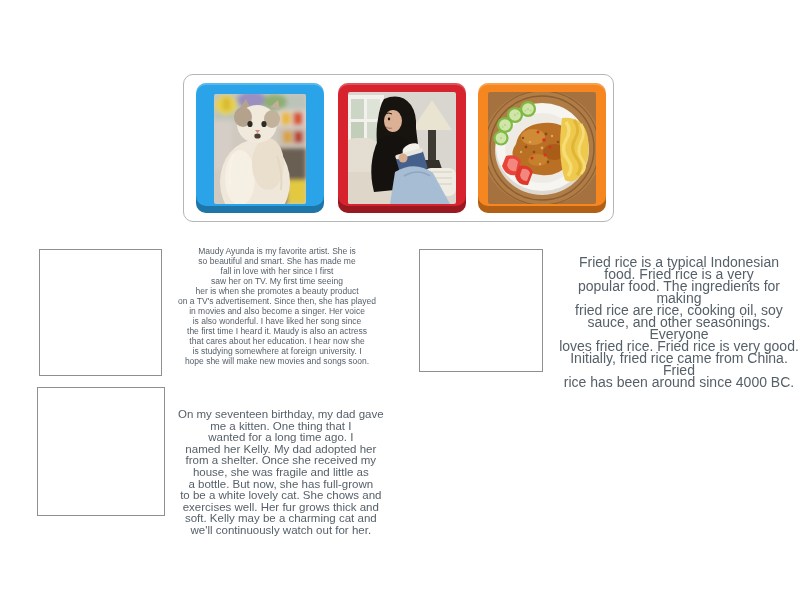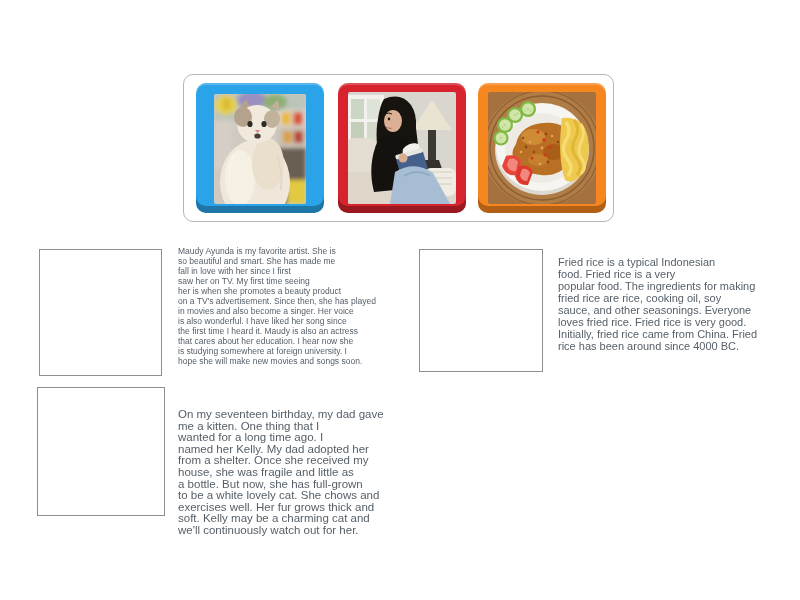--- a/index.html
+++ b/index.html
@@ -35,25 +35,25 @@
   
   .dropzone{
     position:absolute;background:#ffffff;border:1px solid #8f8f8f;
     box-sizing:border-box;
   }
   .dz-1{left:39px;top:249px;width:123px;height:127px;}
   .dz-2{left:37px;top:387px;width:128px;height:129px;}
   .dz-3{left:419px;top:249px;width:124px;height:123px;}
 
   .clue{
-    position:absolute;color:#555f68;white-space:pre-line;
+    position:absolute;color:#555f68;white-space:pre-line;text-align:center;
   }
   .clue-1{left:178px;top:246px;font-size:8.5px;line-height:10px;}
   .clue-2{left:178px;top:381px;font-size:11.5px;line-height:11.6px;margin-top:28px;}
-  .clue-3{left:558px;top:256px;font-size:11px;line-height:12px;}
+  .clue-3{left:558px;top:256px;font-size:14px;line-height:12px;}
 </style>
 </head>
 <body>
 
 <div class="stage">
 
   <div class="board">
 
     <div class="card card-blue">
       <div class="photo photo-cat">

